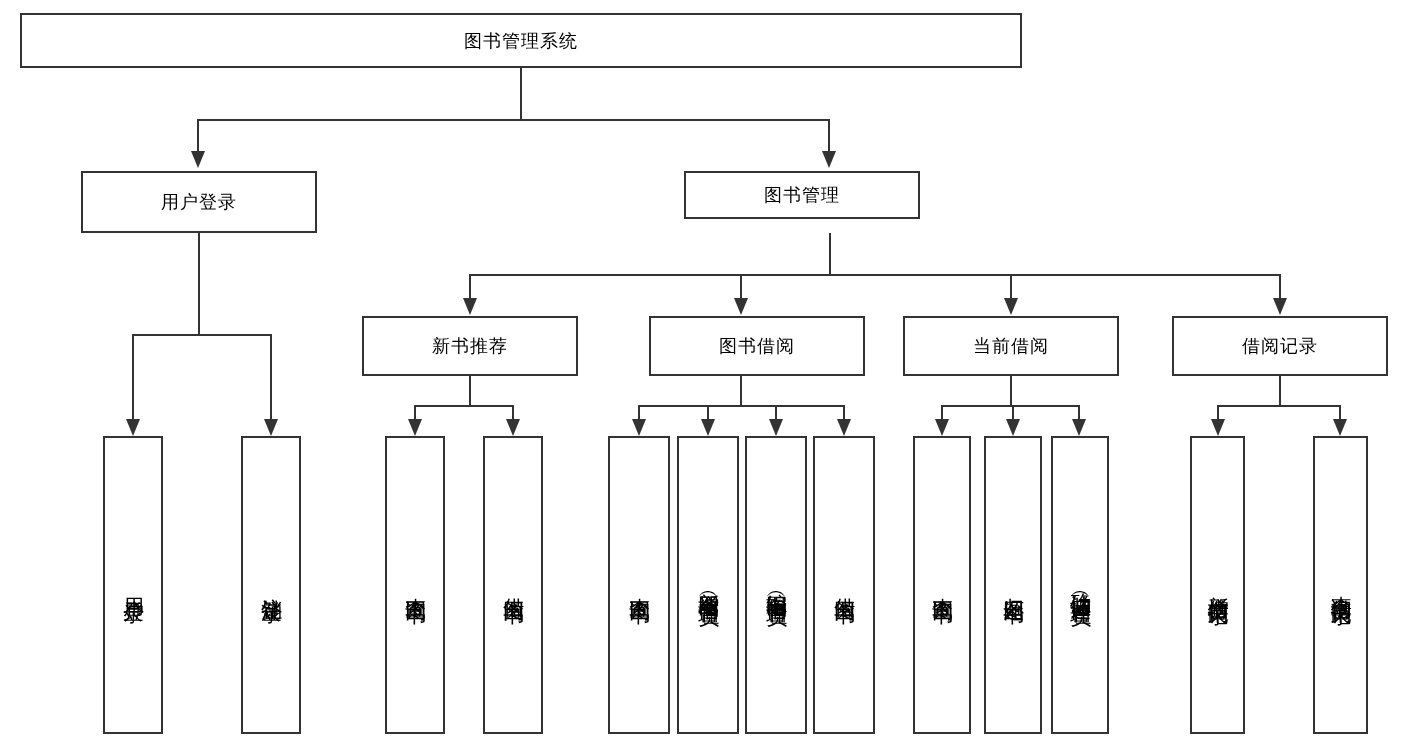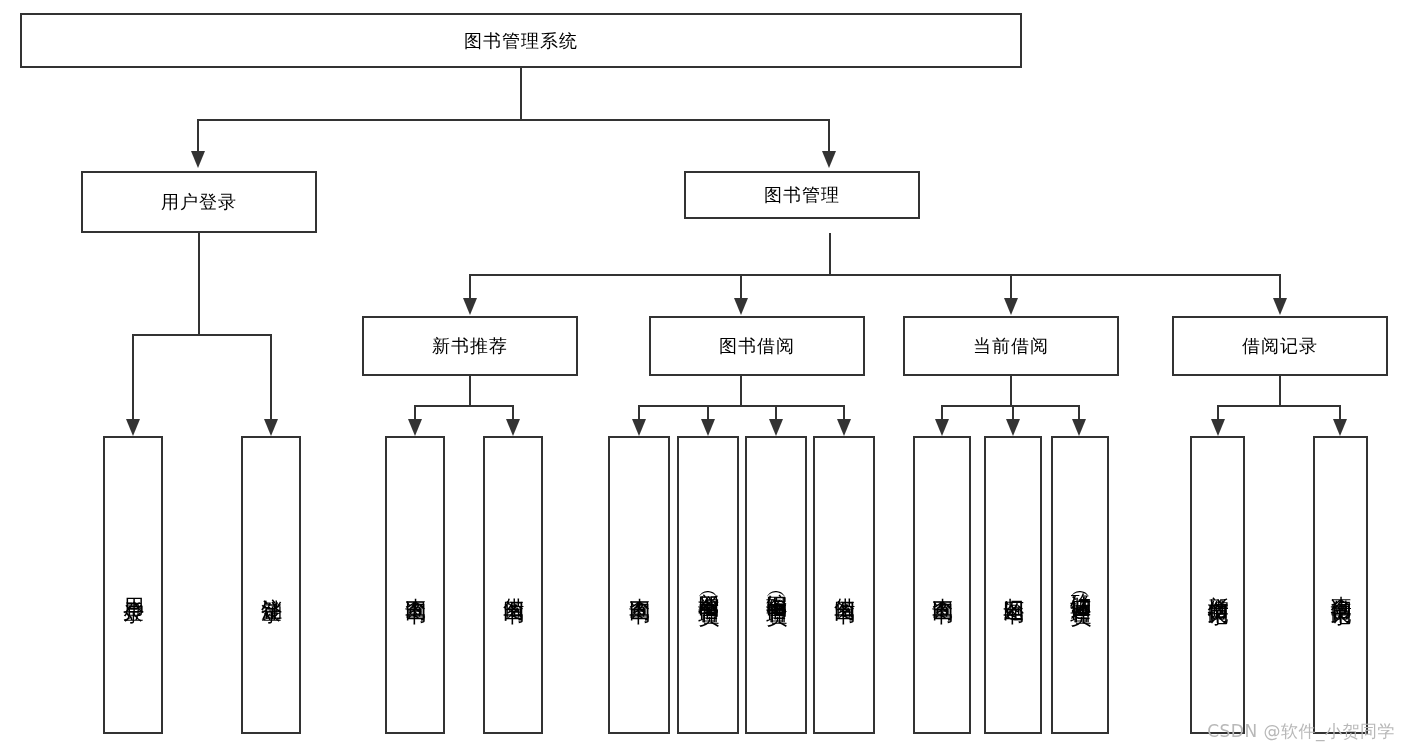--- a/index.html
+++ b/index.html
@@ -198,15 +198,14 @@
     <span class="vtext">确认归还（管理员）</span>
   </div>
 
   <div class="node v" style="left:1190px; top:436px; width:55px; height:298px;">
     <span class="vtext">新增借阅记录</span>
   </div>
   <div class="node v" style="left:1313px; top:436px; width:55px; height:298px;">
     <span class="vtext">查询借阅记录</span>
   </div>
 
-  <div id="watermark">CSDN @软件_小贺同学</div>
 
 </div>
 
 </body></html>

